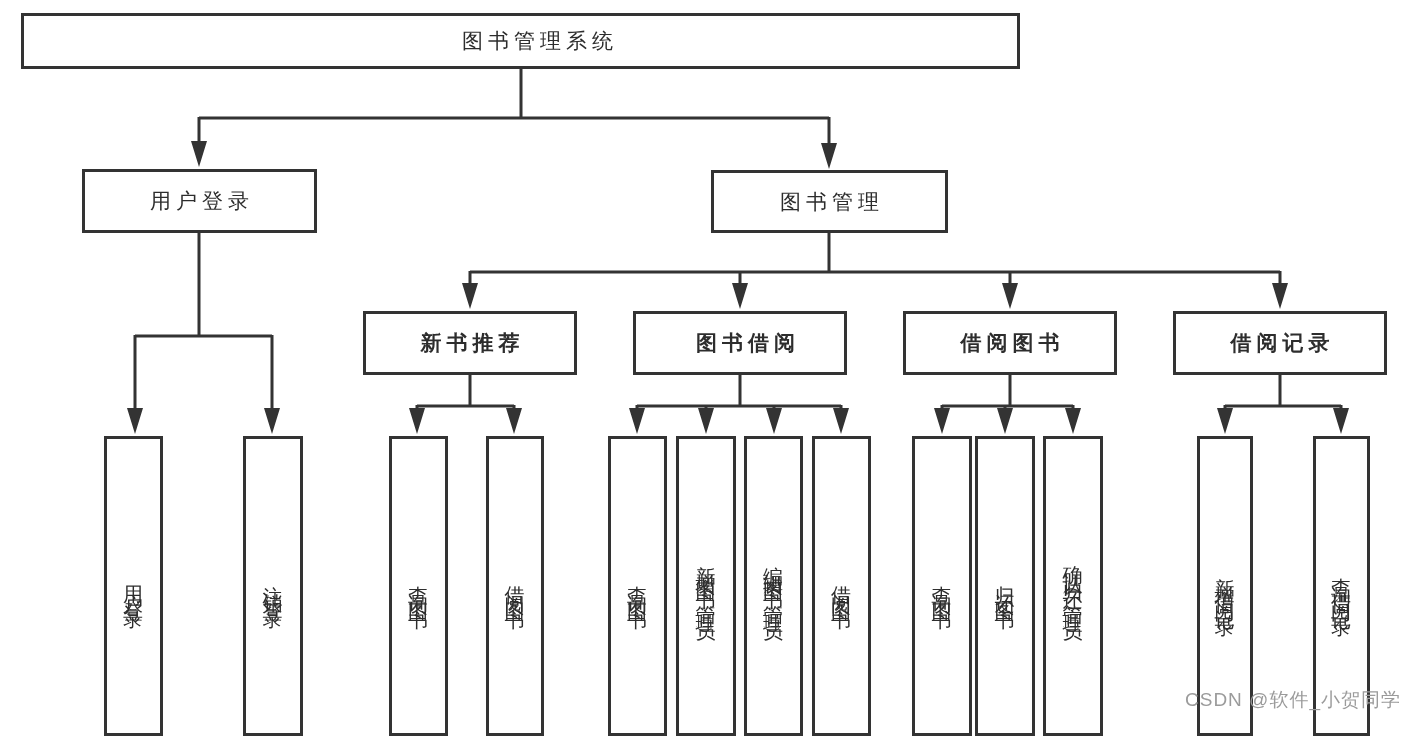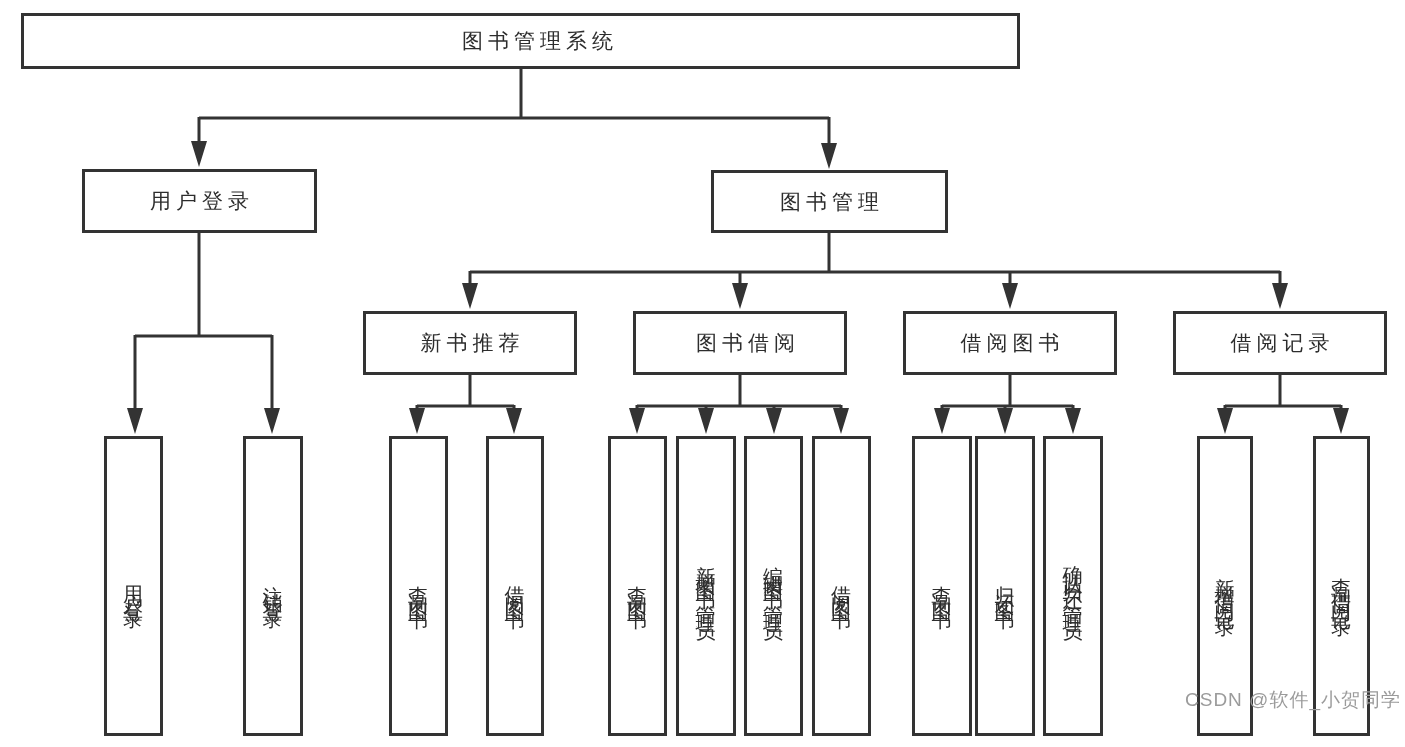--- a/index.html
+++ b/index.html
@@ -54,21 +54,21 @@
     color: #9b9b9b;
     letter-spacing: 1px;
     white-space: nowrap;
     z-index: 3;
   }
 
   
   .n-root   { left: 21px;   top: 13px;  width: 999px; height: 56px; padding-left: 34px; }
   .n-l2a    { left: 82px;   top: 169px; width: 235px; height: 64px; }
   .n-l2b    { left: 711px;  top: 170px; width: 237px; height: 63px; font-family: Liberation Mono, monospace; }
-  .n-l3     { top: 311px; height: 64px; width: 214px; }
+  .n-l3     { top: 311px; height: 64px; width: 214px; font-weight: bold; }
   .n-l3a    { left: 363px; }
   .n-l3b    { left: 633px; padding-left: 11px; }
   .n-l3c    { left: 903px; }
   .n-l3d    { left: 1173px; }
   .leaf     { top: 436px; height: 300px; }
   .lf1  { left: 104px;  width: 59px; }
   .lf2  { left: 243px;  width: 60px; }
   .lf3  { left: 389px;  width: 59px; }
   .lf4  { left: 486px;  width: 58px; }
   .lf5  { left: 608px;  width: 59px; }

